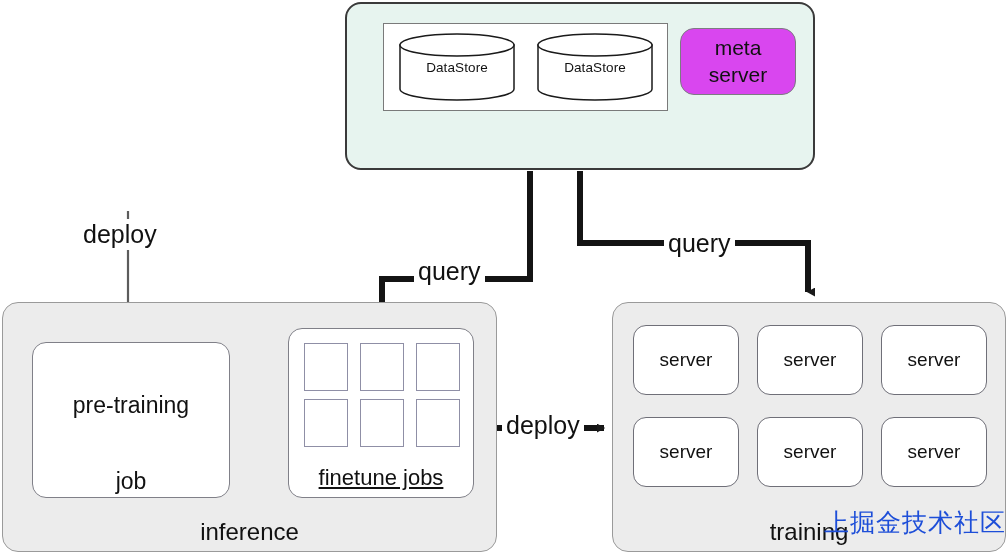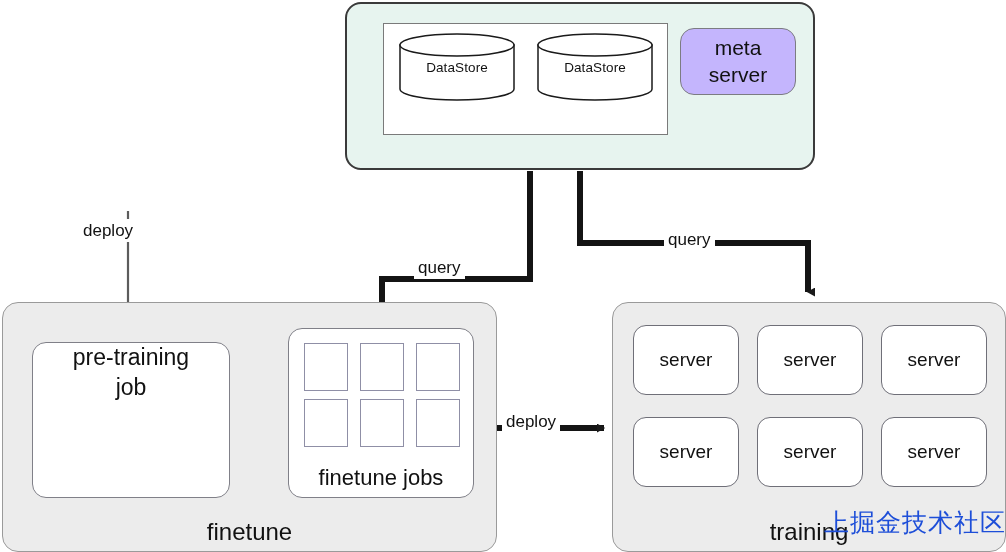--- a/index.html
+++ b/index.html
@@ -38,21 +38,21 @@
     background: #e7f4ef;
     border: 2px solid #3a3a3a;
     border-radius: 16px;
     box-sizing: border-box;
   }
   .datastore-group {
     position: absolute;
     left: 36px;
     top: 19px;
     width: 285px;
-    height: 112px;
+    height: 88px;
     background: #ffffff;
     border: 1.6px solid #7a7a7a;
     box-sizing: border-box;
   }
   .cylinder {
     position: absolute;
     top: 9px;
     width: 118px;
     height: 68px;
   }
@@ -71,21 +71,21 @@
     font-size: 13.5px;
     color: #111111;
     letter-spacing: .1px;
   }
   .meta-server {
     position: absolute;
     left: 333px;
     top: 24px;
     width: 116px;
     height: 67px;
-    background: #c4b5fd;
+    background: #d946ef;
     border: 1.6px solid #7c7c82;
     border-radius: 14px;
     box-sizing: border-box;
     display: flex;
     flex-direction: column;
     align-items: center;
     justify-content: center;
     line-height: 1.25;
     font-size: 21px;
   }
@@ -126,23 +126,24 @@
     top: 39px;
     width: 198px;
     height: 156px;
     background: #ffffff;
     border: 1.6px solid #808088;
     border-radius: 14px;
     box-sizing: border-box;
     display: flex;
     flex-direction: column;
     align-items: center;
-    justify-content: flex-start;
+    justify-content: flex-end;
     line-height: 1.3;
     font-size: 23px;
+    gap: 46px;
   }
 
   
   .finetune-jobs {
     position: absolute;
     left: 285px;
     top: 25px;
     width: 186px;
     height: 170px;
     background: #ffffff;
@@ -165,20 +166,21 @@
     border: 1.4px solid #8f8fa6;
     box-sizing: border-box;
   }
   .ft-label {
     position: absolute;
     left: 0;
     right: 0;
     bottom: 6px;
     text-align: center;
     font-size: 22px;
+    text-decoration: underline;
   }
 
   
   .srv-grid {
     position: absolute;
     left: 20px;
     top: 22px;
     width: 354px;
     display: grid;
     grid-template-columns: repeat(3, 106px);
@@ -194,21 +196,21 @@
     align-items: center;
     justify-content: center;
     font-size: 19px;
     color: #111111;
   }
 
   
   .edge-label {
     position: absolute;
     background: #ffffff;
-    font-size: 17px;
+    font-size: 25px;
     color: #111111;
     line-height: 1;
     padding: 3px 4px;
     white-space: nowrap;
   }
   .lbl-deploy-left  { left: 79px;  top: 219px; }
   .lbl-query-left   { left: 414px; top: 256px; }
   .lbl-query-right  { left: 664px; top: 228px; }
   .lbl-deploy-mid   { left: 502px; top: 410px; }
 
@@ -296,21 +298,21 @@
         <div class="ft-cell"></div>
         <div class="ft-cell"></div>
         <div class="ft-cell"></div>
         <div class="ft-cell"></div>
         <div class="ft-cell"></div>
         <div class="ft-cell"></div>
       </div>
       <div class="ft-label">finetune jobs</div>
     </div>
 
-    <div class="zone-title">finetune</div>
+    <div class="zone-title">inference</div>
   </div>
 
   <div class="zone zone-inference">
 
     <div class="srv-grid">
       <div class="server-box">server</div>
       <div class="server-box">server</div>
       <div class="server-box">server</div>
       <div class="server-box">server</div>
       <div class="server-box">server</div>

